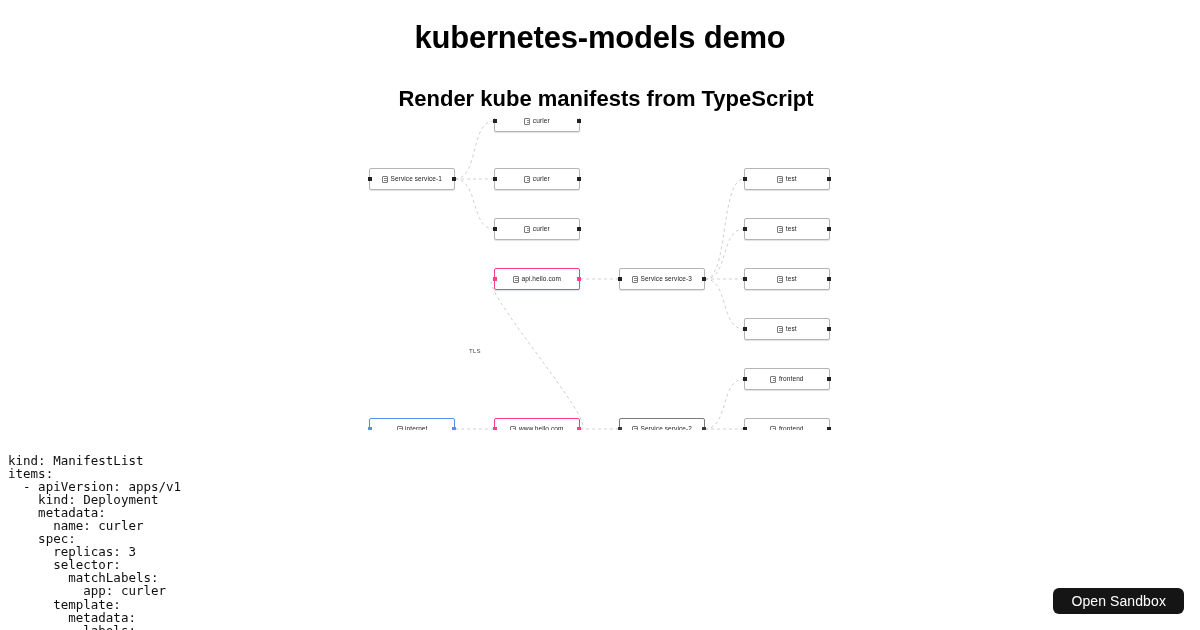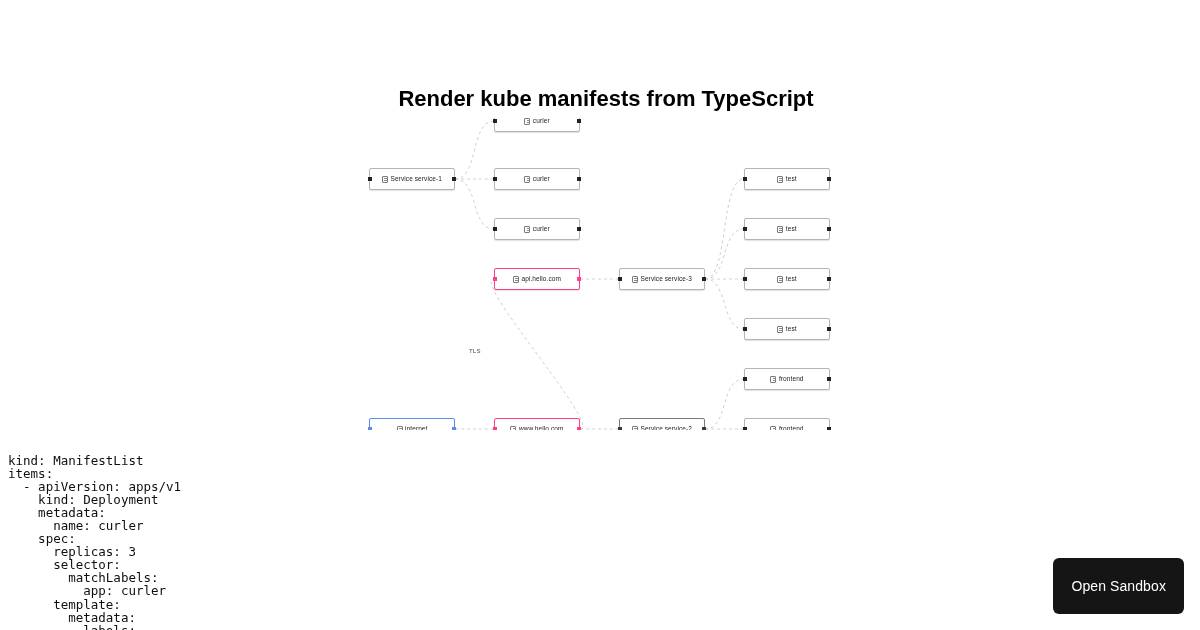--- a/index.html
+++ b/index.html
@@ -161,33 +161,34 @@
 
   
   .open-sandbox-btn {
     position: absolute;
     right: 16px;
     bottom: 16px;
     background: #151515;
     color: #ffffff;
     border: none;
     border-radius: 6px;
-    padding: 21px 18px;
+    padding: 6px 18px;
     font-size: 14px;
     font-family: "Liberation Sans", sans-serif;
     cursor: pointer;
     line-height: 1;
     letter-spacing: 0.1px;
   }
 </style>
 </head>
 <body>
 
 <div id="page">
 
+  <h1 class="page-title">kubernetes-models demo</h1>
 
   <h2 class="page-subtitle">Render kube manifests from TypeScript</h2>
 
   <div class="graph-canvas">
     <div class="graph-inner" id="graph-inner">
       <svg class="edges-svg" id="edges-svg" viewBox="0 0 480 340" xmlns="http://www.w3.org/2000/svg">
           <path d="M 95 61 C 119 61, 110 3, 134 3" fill="none" stroke="#cfcfcf" stroke-width="1" stroke-dasharray="3 3"></path>
           <path d="M 95 61 C 119 61, 110 61, 134 61" fill="none" stroke="#cfcfcf" stroke-width="1" stroke-dasharray="3 3"></path>
           <path d="M 95 61 C 119 61, 110 111, 134 111" fill="none" stroke="#cfcfcf" stroke-width="1" stroke-dasharray="3 3"></path>
           <path d="M 220 161 C 244 161, 235 161, 259 161" fill="none" stroke="#cfcfcf" stroke-width="1" stroke-dasharray="3 3"></path>

